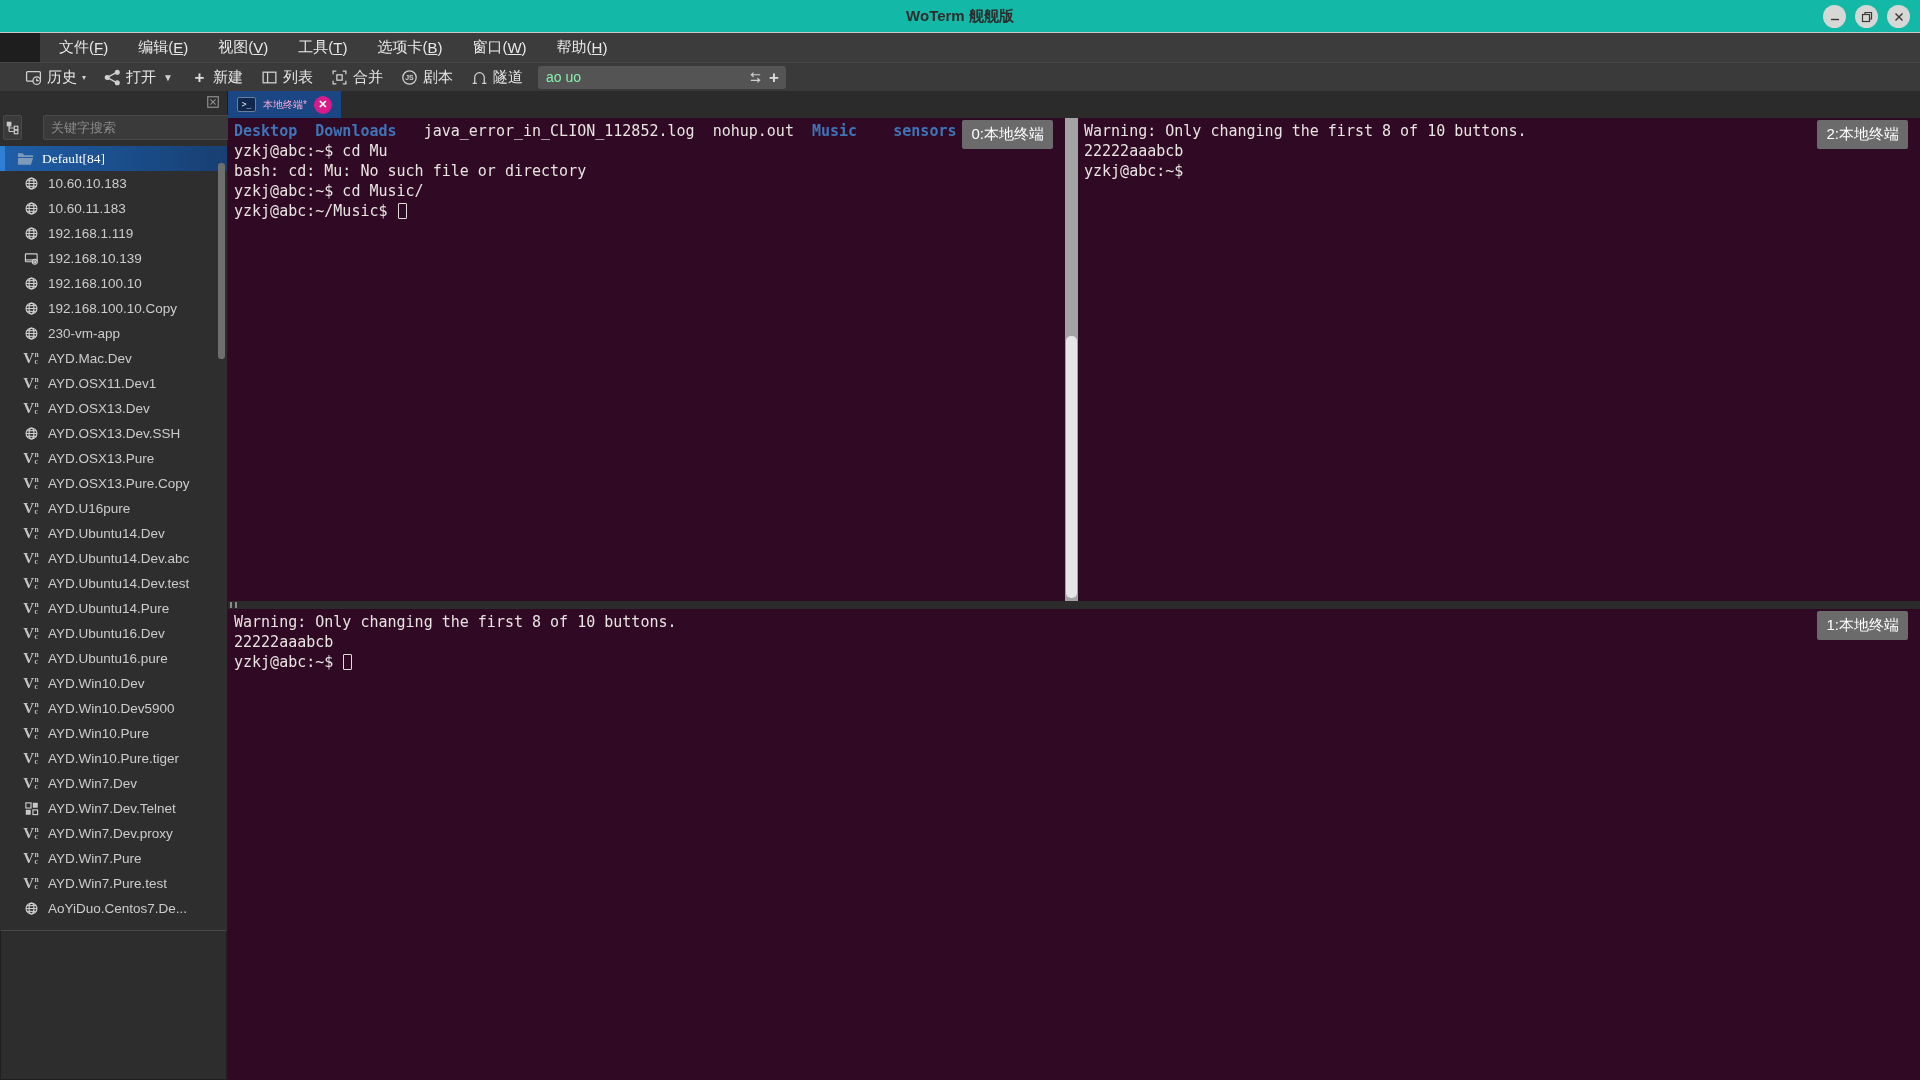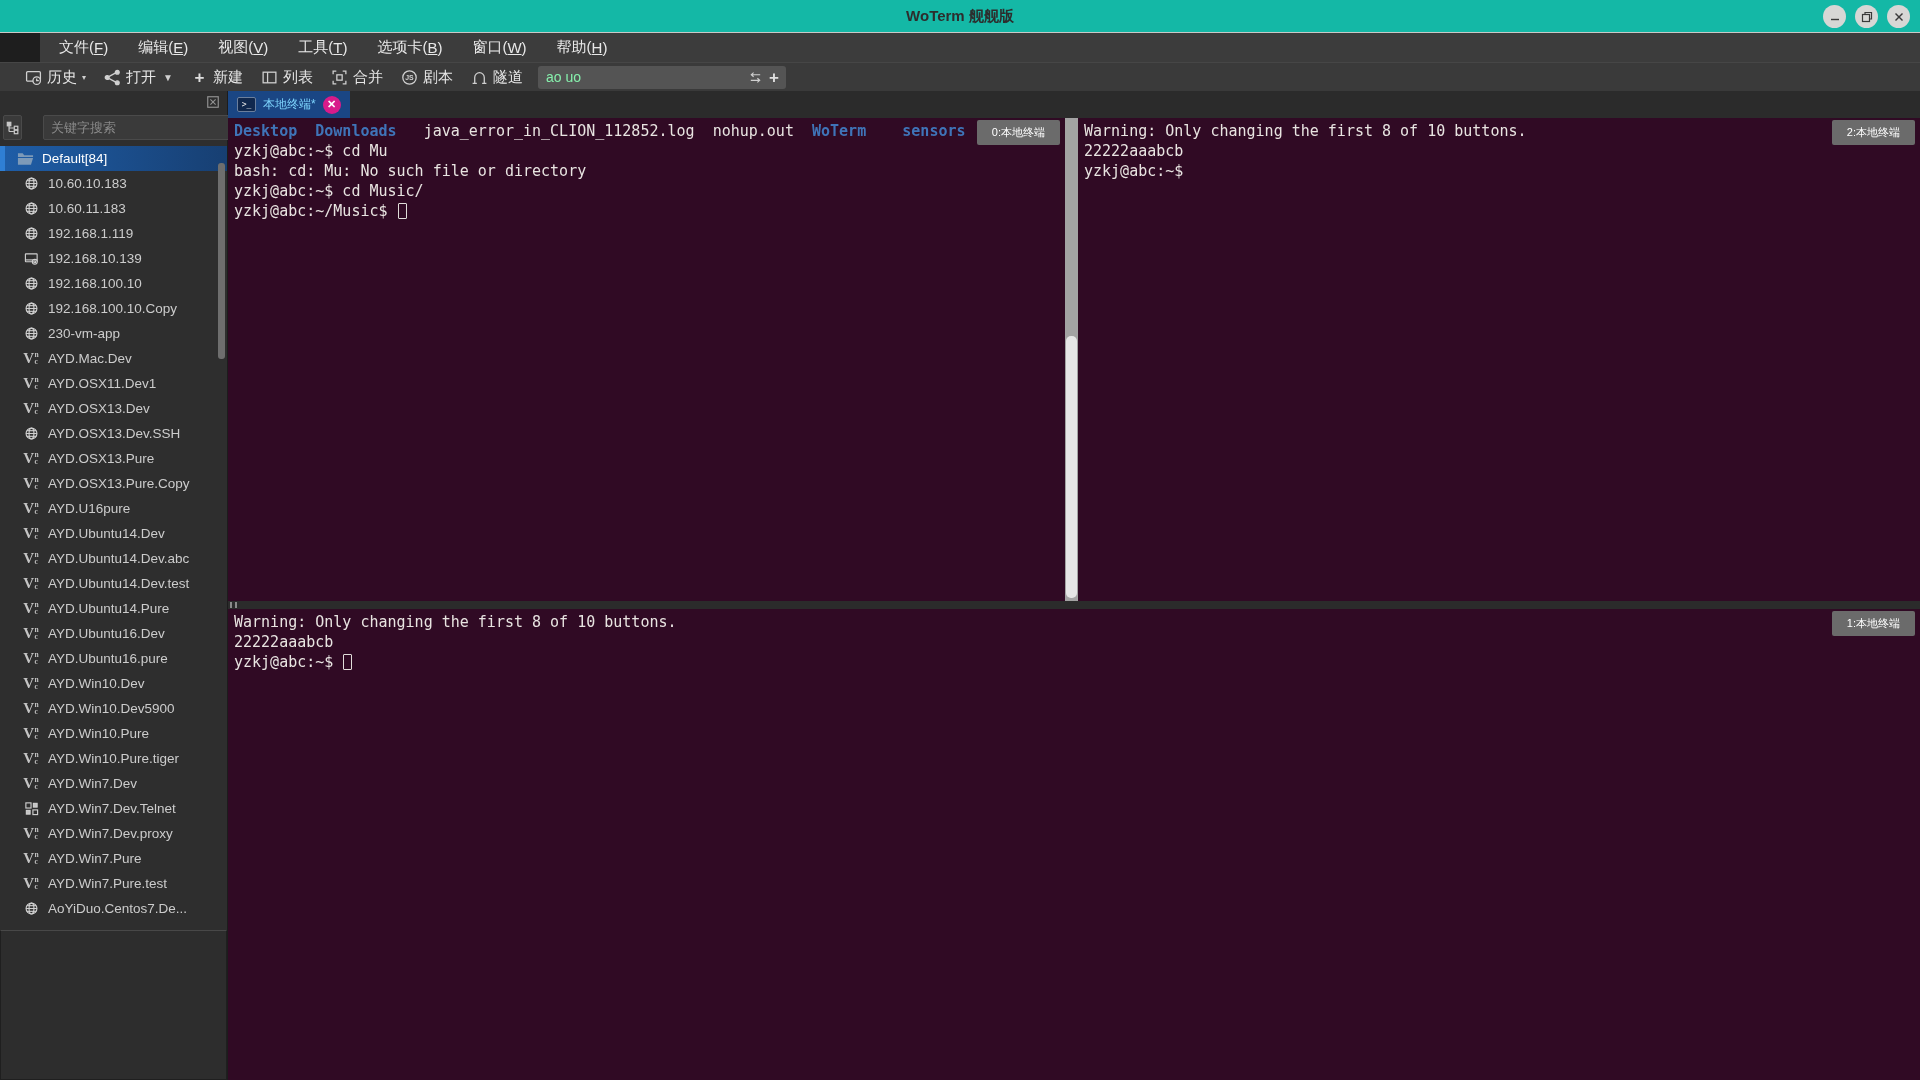--- a/index.html
+++ b/index.html
@@ -35,53 +35,53 @@
 
   
   .sidebar { width:228px; flex:0 0 auto; background:#2e2e2e; display:flex; flex-direction:column; border-right:1px solid #1c1c1c; }
   .sb-close-row { height:21px; display:flex; justify-content:flex-end; align-items:center; padding-right:6px; }
   .sb-search-row { height:31px; display:flex; align-items:center; gap:21px; padding:0 5px 0 3px; }
   .sb-tree-btn { width:26px; height:25px; background:#3a3a3a; border:1px solid #4a4a4a; border-radius:2px; display:flex; align-items:center; justify-content:center; }
   .sb-search { flex:1; height:25px; background:#3a3a3a; border:1px solid #4a4a4a; border-radius:2px; color:#d0d0d0; font-size:13px; padding:0 7px; outline:none; font-family:"Liberation Sans",sans-serif; }
   .sb-search::placeholder { color:#8a8a8a; }
   .sb-tree { flex:1; position:relative; overflow:hidden; padding-top:3px; }
   .sb-item { height:25px; display:flex; align-items:center; gap:8px; padding-left:22px; color:#cccccc; font-size:13.5px; white-space:nowrap; position:relative; }
-  .sb-item.selected { background:linear-gradient(to right,#1f5ea8,#173f72); color:#ffffff; padding-left:16px; }
+  .sb-item.selected { background:linear-gradient(to right,#1f5ea8,#173f72); color:#ffffff; padding-left:16px;font-family:Liberation Serif, serif; }
   .sb-item.selected::before { content:""; position:absolute; left:0; top:0; bottom:0; width:5px; background:#2f7fd4; }
   .sb-item .ic { width:18px; display:inline-flex; justify-content:center; flex:0 0 auto; }
   .vnc-ic { display:inline-flex; align-items:center; color:#c4c4c4; font-family:"Liberation Serif",serif; }
   .vnc-ic b { font-size:15px; font-weight:bold; line-height:1; }
   .vnc-ic .nc { display:inline-flex; flex-direction:column; font-size:7.5px; line-height:6.5px; font-weight:bold; margin-left:0.5px; }
   .sb-scroll { position:absolute; right:2px; top:20px; width:7px; height:196px; background:#6e6e6e; border-radius:3px; }
   .sb-bottom { height:150px; flex:0 0 auto; margin-top:2px; background:#2d2d2d; border:1px solid #1f1f1f; border-top:1px solid #484848; }
 
   
   .term-col { flex:1; display:flex; flex-direction:column; min-width:0; background:#262626; }
   .tabbar { height:27px; background:#2b2b2b; display:flex; flex:0 0 auto; }
   .tab { display:flex; align-items:center; gap:7px; background:#1a4684; padding:0 9px; height:100%; }
   .tab-term-ic { width:19px; height:15px; background:#10284e; border:1px solid #6b7f9d; border-radius:2px; color:#e8e8e8; font-size:8px; font-family:"DejaVu Sans Mono",monospace; display:flex; align-items:center; justify-content:center; line-height:1; }
-  .tab-label { color:#7dd3fc; font-size:12px; }
+  .tab-label { color:#f9a8d4; font-size:10px; }
   .tab-close { width:18px; height:18px; border-radius:50%; background:#d81b8a; color:#fff; font-size:11px; font-weight:bold; display:flex; align-items:center; justify-content:center; line-height:1; }
 
   .term-grid { flex:1; display:grid; grid-template-columns:837px 13px 1fr; grid-template-rows:483px 8px 1fr; min-height:0; }
   .pane { background:#300a24; position:relative; overflow:hidden; }
   .pane-0 { grid-area:1/1/2/2; }
   .vsplit { grid-area:1/2/2/3; background:#a3a3a3; position:relative; }
   .vsplit .thumb { position:absolute; left:1px; right:1px; top:218px; height:262px; background:#e6e6e6; border-radius:5px; }
   .pane-2 { grid-area:1/3/2/4; }
   .hsplit { grid-area:2/1/3/4; background:#2b2b2b; position:relative; }
   .hsplit .grip { position:absolute; left:2px; top:1px; width:7px; height:6px; border-left:2px solid #8a8a8a; border-right:2px solid #8a8a8a; }
   .pane-1 { grid-area:3/1/4/4; }
 
   .term-content { padding:3px 2px 0 6px; font-family:"DejaVu Sans Mono",monospace; font-size:15px; line-height:20px; color:#e8e4e1; }
   .term-line { white-space:pre; }
   .seg-dir { color:#3f74b8; font-weight:bold; }
   .cursor { display:inline-block; width:9px; height:16px; border:1.5px solid #e0dcd9; border-radius:1px; vertical-align:-3px; margin-left:1px; }
 
-  .pane-label { position:absolute; top:2px; right:5px; background:#6b6b6b; color:#ffffff; font-size:11px; padding:5px 15px; border-radius:2px; }
+  .pane-label { position:absolute; top:2px; right:12px; background:#6b6b6b; color:#ffffff; font-size:15px; padding:5px 9px; border-radius:2px; }
 </style>
 </head>
 <body>
 
 <div id="app">
 
   <div class="titlebar">
     <span class="title">WoTerm 舰舰版</span>
     <div class="win-controls">
       <div class="win-btn">
@@ -594,21 +594,21 @@
       <div class="tabbar">
         <div class="tab">
           <span class="tab-term-ic">&gt;_</span>
           <span class="tab-label">本地终端*</span>
           <span class="tab-close">✕</span>
         </div>
       </div>
       <div class="term-grid">
         <div class="pane pane-0">
           <div class="term-content" id="pane0">
-              <div class="term-line"><span class="seg-dir">Desktop</span><span>  </span><span class="seg-dir">Downloads</span><span>   </span><span>java_error_in_CLION_112852.log</span><span>  </span><span>nohup.out</span><span>  </span><span class="seg-dir">WoTerm</span><span>    </span><span class="seg-dir">sensors</span></div>
+              <div class="term-line"><span class="seg-dir">Desktop</span><span>  </span><span class="seg-dir">Downloads</span><span>   </span><span>java_error_in_CLION_112852.log</span><span>  </span><span>nohup.out</span><span>  </span><span class="seg-dir">Music</span><span>    </span><span class="seg-dir">sensors</span></div>
               <div class="term-line"><span>yzkj@abc:~$ cd Mu</span></div>
               <div class="term-line"><span>bash: cd: Mu: No such file or directory</span></div>
               <div class="term-line"><span>yzkj@abc:~$ cd Music/</span></div>
               <div class="term-line"><span>yzkj@abc:~/Music$ </span><span class="cursor"></span></div>
             </div>
           <div class="pane-label">0:本地终端</div>
         </div>
         <div class="vsplit">
           <div class="thumb"></div>
         </div>

